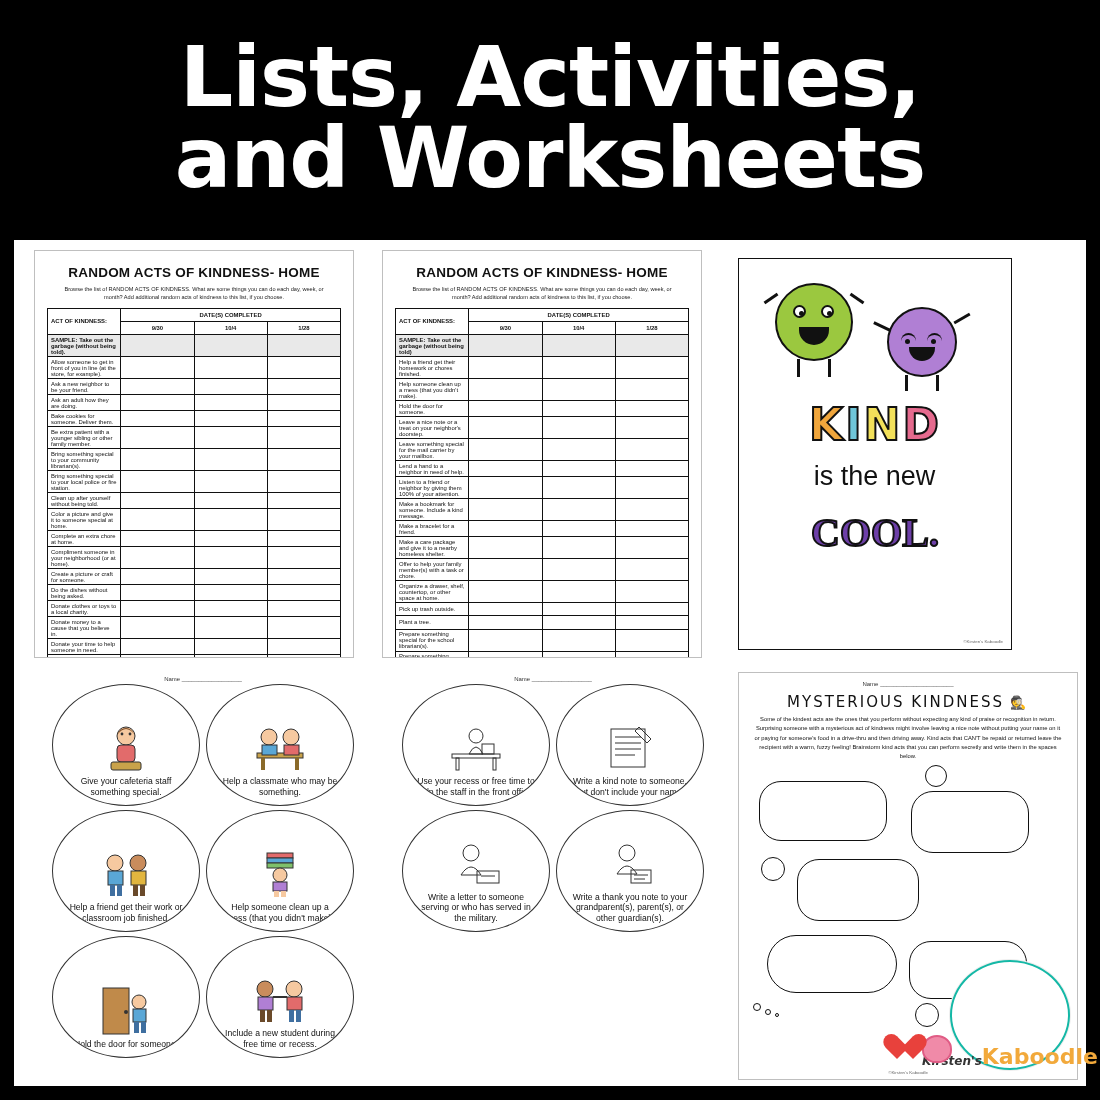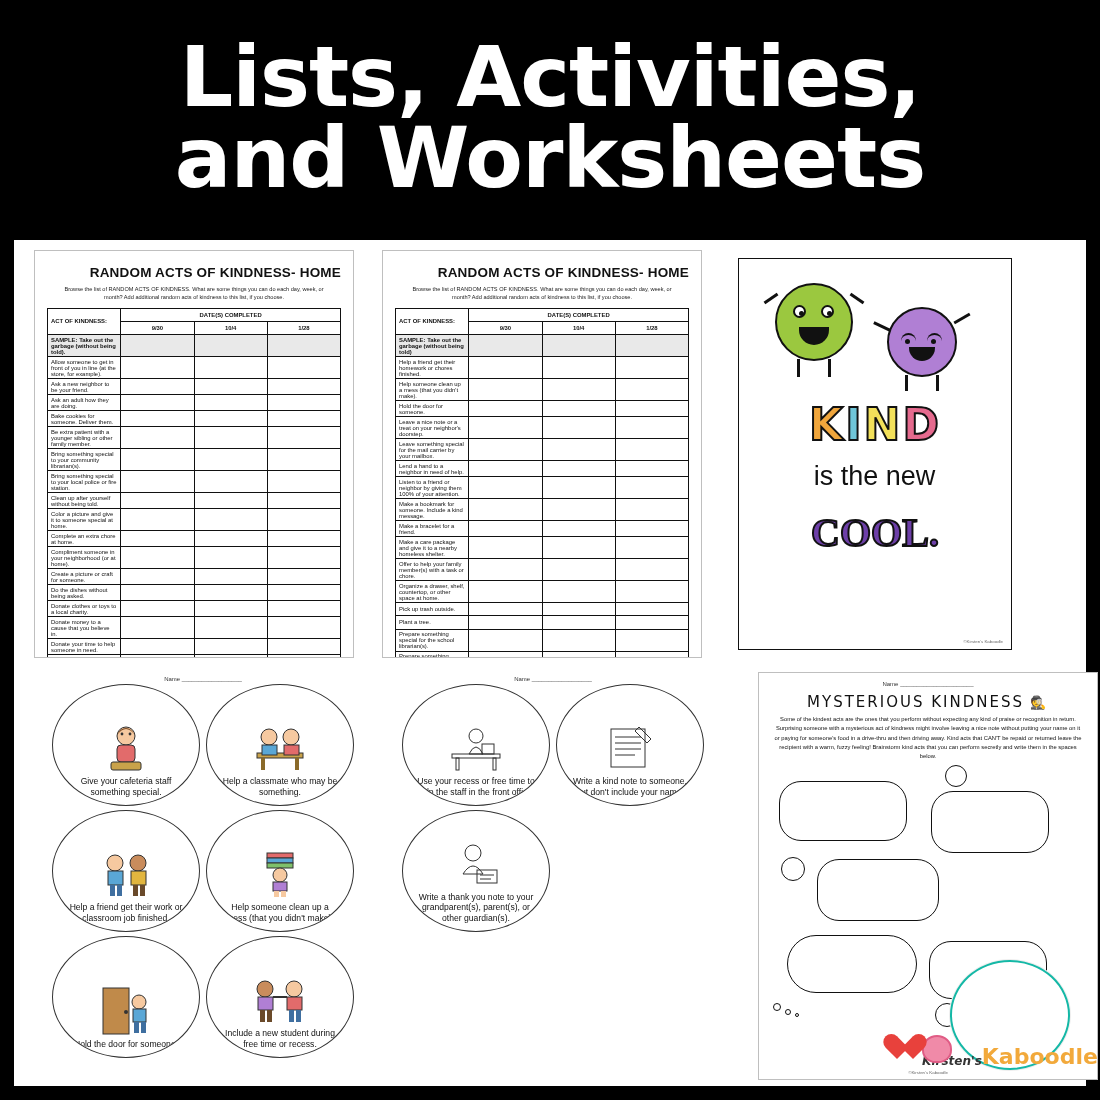--- a/index.html
+++ b/index.html
@@ -33,21 +33,21 @@
     position:absolute; left:14px; top:240px; width:1072px; height:846px;
     background:#fff;
   }
 
   
   .sheet { position:absolute; background:#fff; border:1px solid #bfbfbf; overflow:hidden; }
 
   
   .list-sheet { width:320px; height:408px; padding:10px 12px 6px 12px; }
   .list-title {
-    text-align:right; font-weight:bold; font-size:13.5px; letter-spacing:0.2px;
+    text-align:center; font-weight:bold; font-size:13.5px; letter-spacing:0.2px;
     margin:4px 0 5px 0; color:#111;
   }
   .list-sub {
     text-align:center; font-size:5.6px; line-height:1.5; color:#222;
     margin:0 10px 6px 10px;
   }
   table.kind { width:100%; border-collapse:collapse; table-layout:fixed; }
   table.kind th, table.kind td {
     border:1px solid #111; font-size:5.9px; color:#111; padding:1.5px 3px;
     height:13.2px; vertical-align:middle;
@@ -101,21 +101,21 @@
     display:flex; flex-direction:column; align-items:center; justify-content:flex-end;
     padding:6px 14px 8px 14px; text-align:center; background:#fff; overflow:hidden;
   }
   .circle .art {
     width:100%; height:52px; display:flex; align-items:center; justify-content:center;
     margin-bottom:2px;
   }
   .circle .txt { font-size:8.6px; line-height:1.22; color:#111; }
 
   
-  .mk { width:340px; height:408px; padding:8px 10px; position:relative;margin-left:20px; }
+  .mk { width:340px; height:408px; padding:8px 10px; position:relative; }
   .mk-name { font-size:6px; text-align:center; color:#333; }
   .mk-title {
     text-align:center; font-size:15px; letter-spacing:2px; color:#111;
     font-family:"DejaVu Sans", sans-serif; margin:6px 0 4px 0;
   }
   .mk-body { font-size:5.8px; line-height:1.6; text-align:center; color:#111; margin:0 4px 8px 4px; }
   .bubble { position:absolute; border:1.6px solid #111; border-radius:22px; background:#fff; }
   .mk-face { position:absolute; border:1.6px solid #111; border-radius:50%; background:#fff; }
   .mk-credit { position:absolute; left:0; right:0; bottom:4px; text-align:center; font-size:4.4px; color:#666; }
 
@@ -562,20 +562,31 @@
                 <line x1="14" y1="12" x2="40" y2="12" stroke="#333"></line>
                 <line x1="14" y1="18" x2="40" y2="18" stroke="#333"></line>
                 <line x1="14" y1="24" x2="40" y2="24" stroke="#333"></line>
                 <line x1="14" y1="30" x2="34" y2="30" stroke="#333"></line>
                 <path d="M38 2 L50 14 L46 18 L34 6 Z" fill="none" stroke="#333"></path>
               </svg>
           </div>
           <div class="txt">Write a kind note to someone, but don't include your name.</div>
         </div>
 
+        <div class="circle">
+          <div class="art">
+            <svg width="58" height="46" viewBox="0 0 58 46">
+                <circle cx="24" cy="12" r="8" fill="none" stroke="#333"></circle>
+                <path d="M14 34 q10 -16 20 0z" fill="none" stroke="#333"></path>
+                <rect x="30" y="30" width="22" height="12" fill="none" stroke="#333"></rect>
+                <line x1="34" y1="35" x2="48" y2="35" stroke="#333"></line>
+              </svg>
+          </div>
+          <div class="txt">Write a letter to someone serving or who has served in the military.</div>
+        </div>
 
 
         <div class="circle">
           <div class="art">
             <svg width="58" height="44" viewBox="0 0 58 44">
                 <circle cx="26" cy="11" r="8" fill="none" stroke="#333"></circle>
                 <path d="M16 32 q10 -16 20 0z" fill="none" stroke="#333"></path>
                 <rect x="30" y="28" width="20" height="13" fill="none" stroke="#333"></rect>
                 <line x1="33" y1="33" x2="47" y2="33" stroke="#333"></line>
                 <line x1="33" y1="37" x2="44" y2="37" stroke="#333"></line>

